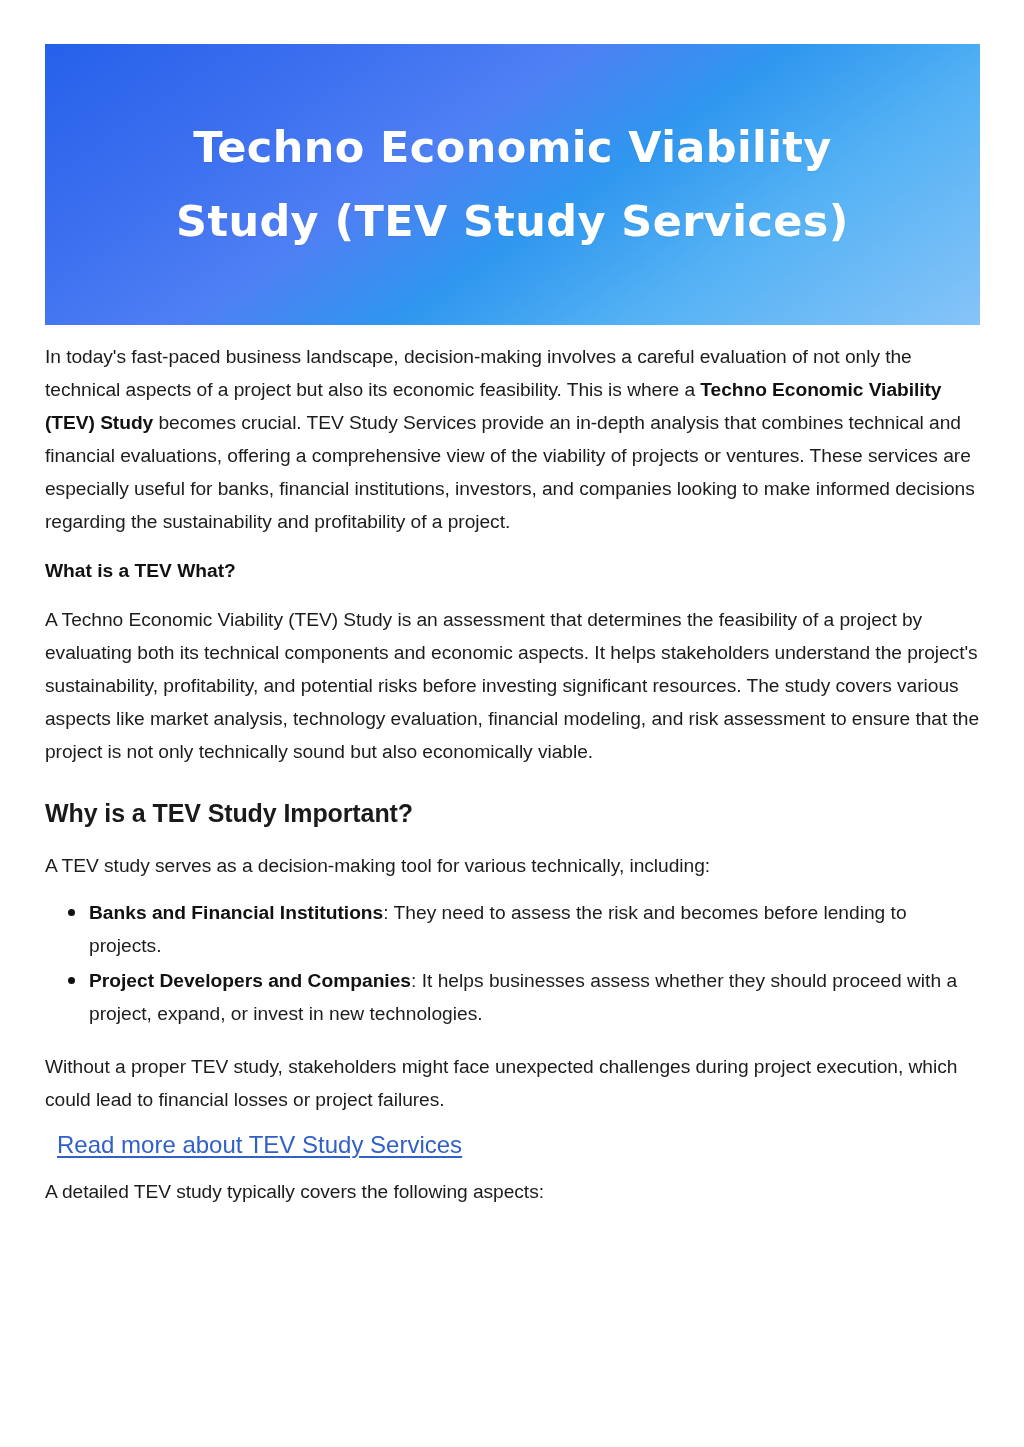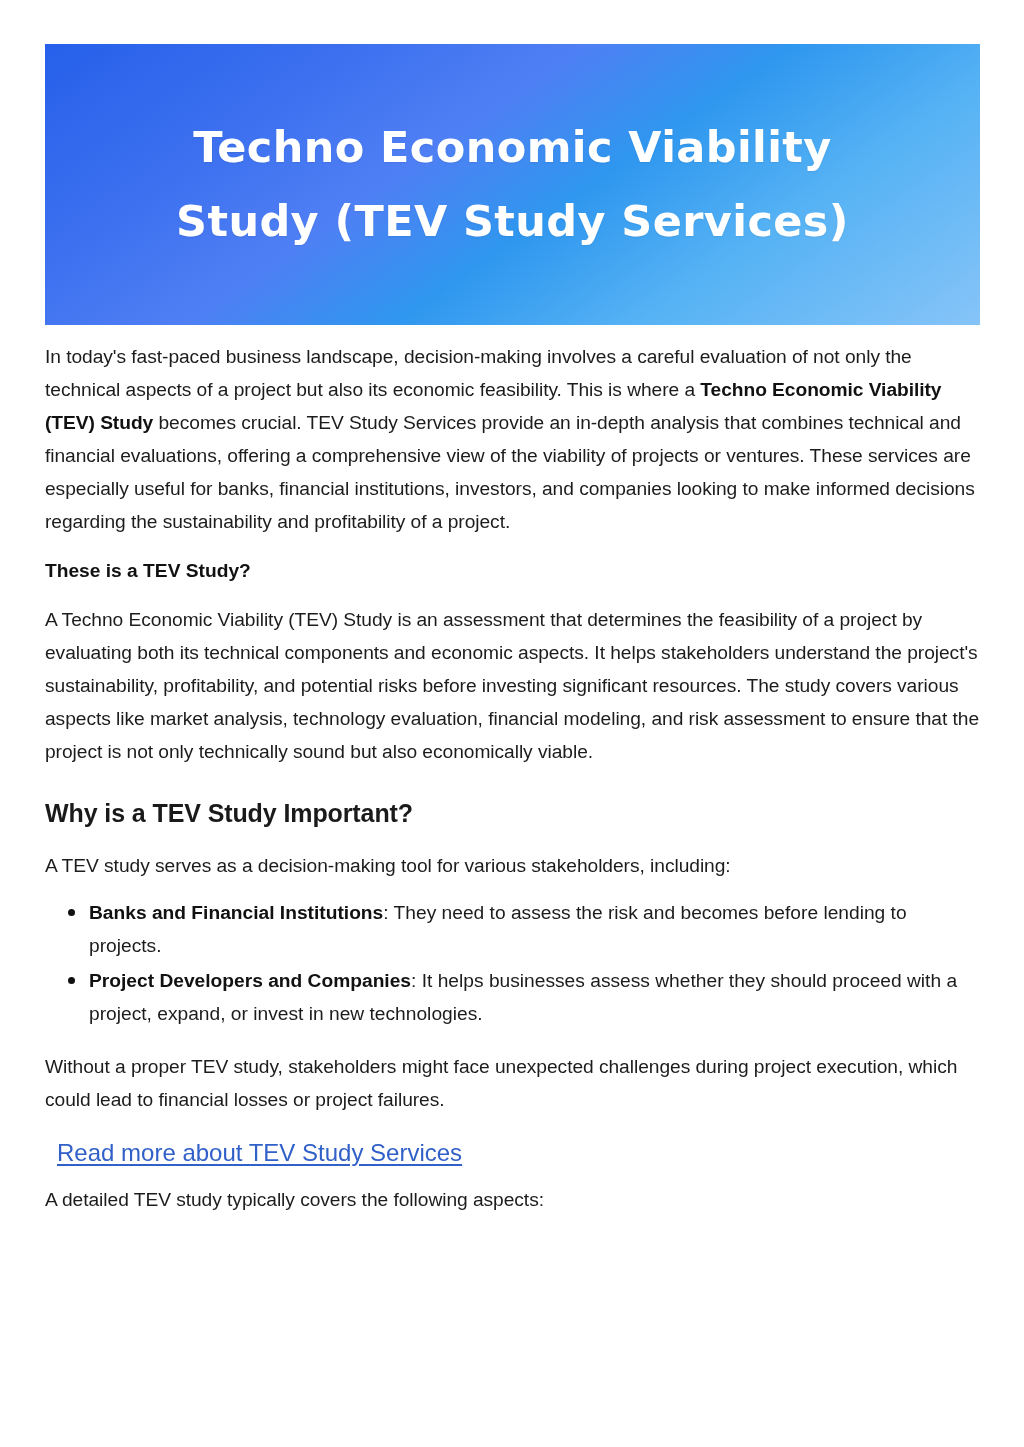--- a/index.html
+++ b/index.html
@@ -62,21 +62,21 @@
   }
 
   .para {
     margin: 0 0 14px 0;
     font-size: 19.2px;
     line-height: 1.72;
     color: #1c1c1c;
     letter-spacing: -0.05px;
   }
   .para.tight {
-    margin-bottom: 8px;
+    margin-bottom: 0;
   }
 
   .subhead-bold {
     margin: 18px 0 16px 0;
     font-size: 19.2px;
     font-weight: 700;
     line-height: 1.6;
     color: #111111;
   }
 
@@ -139,27 +139,27 @@
 <div class="page">
 
   <div class="hero">
     <h1 class="hero-title">Techno Economic Viability Study (TEV Study Services)</h1>
   </div>
 
   <div class="content">
 
     <p class="para"><span>In today's fast-paced business landscape, decision-making involves a careful evaluation of not only the technical aspects of a project but also its economic feasibility. This is where a </span><span class="strong-inline">Techno Economic Viability (TEV) Study</span><span> becomes crucial. TEV Study Services provide an in-depth analysis that combines technical and financial evaluations, offering a comprehensive view of the viability of projects or ventures. These services are especially useful for banks, financial institutions, investors, and companies looking to make informed decisions regarding the sustainability and profitability of a project.</span></p>
 
-    <p class="subhead-bold">These is a TEV Study?</p>
+    <p class="subhead-bold">What is a TEV What?</p>
 
     <p class="para">A Techno Economic Viability (TEV) Study is an assessment that determines the feasibility of a project by evaluating both its technical components and economic aspects. It helps stakeholders understand the project's sustainability, profitability, and potential risks before investing significant resources. The study covers various aspects like market analysis, technology evaluation, financial modeling, and risk assessment to ensure that the project is not only technically sound but also economically viable.</p>
 
     <h2 class="heading2">Why is a TEV Study Important?</h2>
 
-    <p class="para">A TEV study serves as a decision-making tool for various stakeholders, including:</p>
+    <p class="para">A TEV study serves as a decision-making tool for various technically, including:</p>
 
     <ul class="bullet-list">
       <li><b>Banks and Financial Institutions</b><span>: They need to assess the risk and becomes before lending to projects.</span></li>
       <li><b>Project Developers and Companies</b><span>: It helps businesses assess whether they should proceed with a project, expand, or invest in new technologies.</span></li>
     </ul>
 
     <p class="para tight">Without a proper TEV study, stakeholders might face unexpected challenges during project execution, which could lead to financial losses or project failures.</p>
 
     <a class="doc-link">Read more about TEV Study Services</a>
 

